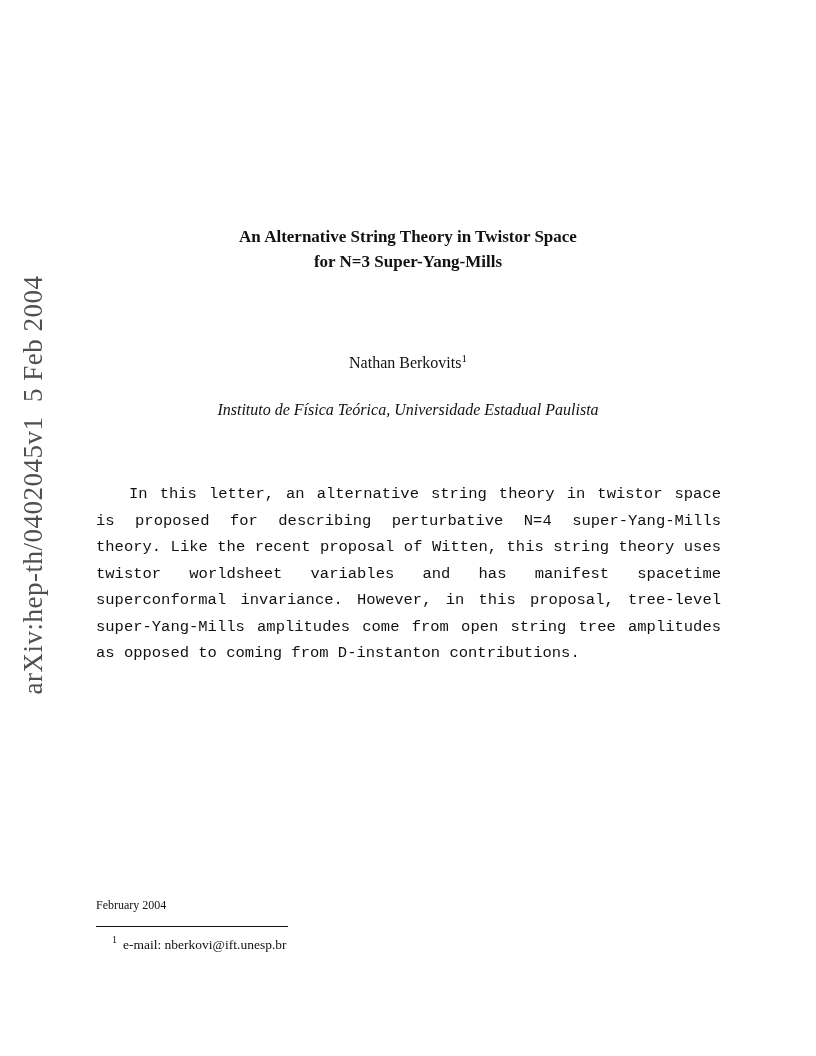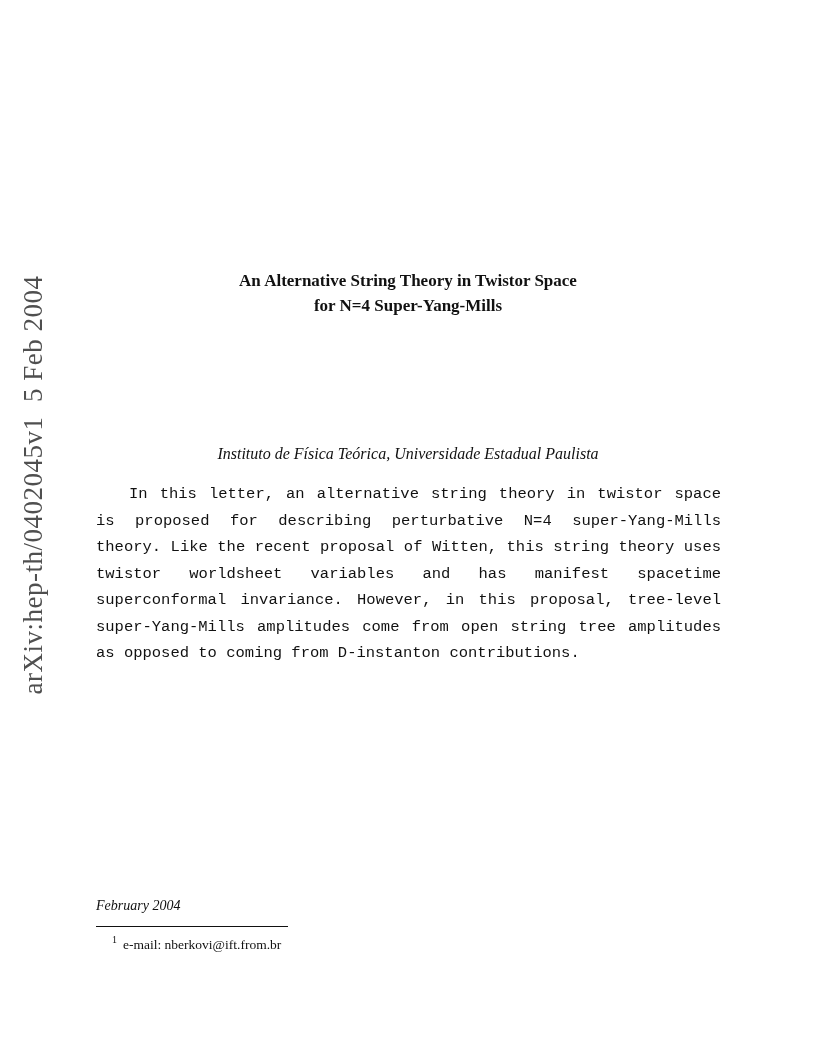--- a/index.html
+++ b/index.html
@@ -33,21 +33,20 @@
 
   .title-block {
     position: absolute;
     top: 224px;
     left: 0;
     width: 100%;
     text-align: center;
     font-weight: bold;
     font-size: 17px;
     line-height: 25px;
-    margin-top: 44px;
   }
 
   .author-line {
     position: absolute;
     top: 352px;
     left: 0;
     width: 100%;
     text-align: center;
     font-size: 16px;
   }
@@ -57,41 +56,39 @@
 
   .affiliation-block {
     position: absolute;
     top: 397px;
     left: 0;
     width: 100%;
     text-align: center;
     font-style: italic;
     font-size: 16px;
     line-height: 26px;
-    margin-top: 44px;
   }
 
   .abstract-block {
     position: absolute;
     top: 481px;
     left: 96px;
     width: 625px;
     font-size: 15.5px;
     line-height: 26.5px;
     text-align: justify;
     text-indent: 33px;
     font-family: Liberation Mono, monospace;
   }
 
   .date-line {
     position: absolute;
     top: 898px;
     left: 96px;
-    font-size: 14px;
-    font-style: italic;
+    font-size: 12px;
   }
 
   .footnote-rule {
     position: absolute;
     top: 926px;
     left: 96px;
     width: 192px;
     height: 0;
     border-top: 1px solid #111111;
   }
@@ -109,31 +106,34 @@
 </style>
 </head>
 <body>
 
 <div class="page">
 
   <div class="arxiv-stamp">arXiv:hep-th/0402045v1  5 Feb 2004</div>
 
   <div class="title-block">
     <div>An Alternative String Theory in Twistor Space</div>
-    <div>for N=4 Super-Yang-Mills</div>
+    <div>for N=3 Super-Yang-Mills</div>
   </div>
 
+  <div class="author-line">
+    <span>Nathan Berkovits</span><sup>1</sup>
+  </div>
 
   <div class="affiliation-block">
     <div>Instituto de Física Teórica, Universidade Estadual Paulista</div>
   </div>
 
   <div class="abstract-block">In this letter, an alternative string theory in twistor space is proposed for describing perturbative N=4 super-Yang-Mills theory.  Like the recent proposal of Witten, this string theory uses twistor worldsheet variables and has manifest spacetime superconformal invariance.  However, in this proposal, tree-level super-Yang-Mills amplitudes come from open string tree amplitudes as opposed to coming from D-instanton contributions.</div>
 
   <div class="date-line">February 2004</div>
 
   <div class="footnote-rule"></div>
 
   <div class="footnote-line">
-    <sup>1</sup><span>e-mail: nberkovi@ift.from.br</span>
+    <sup>1</sup><span>e-mail: nberkovi@ift.unesp.br</span>
   </div>
 
 </div>
 
 </body></html>

